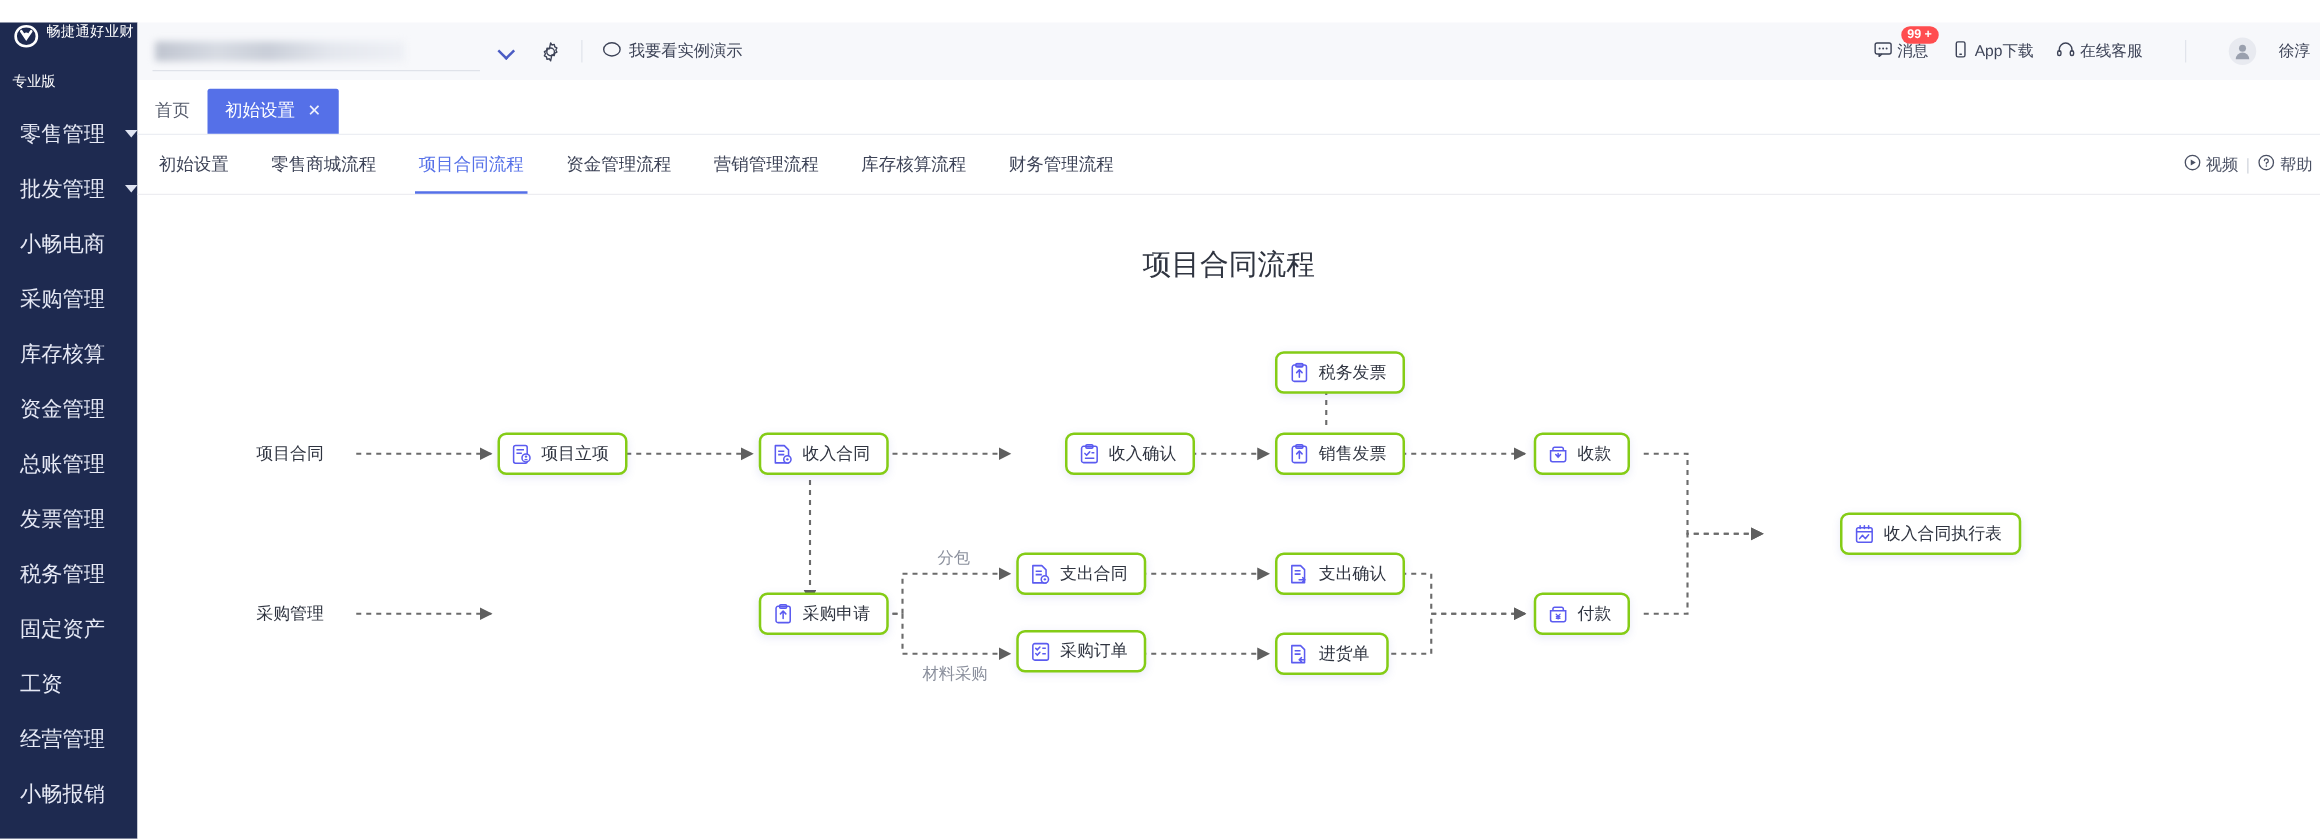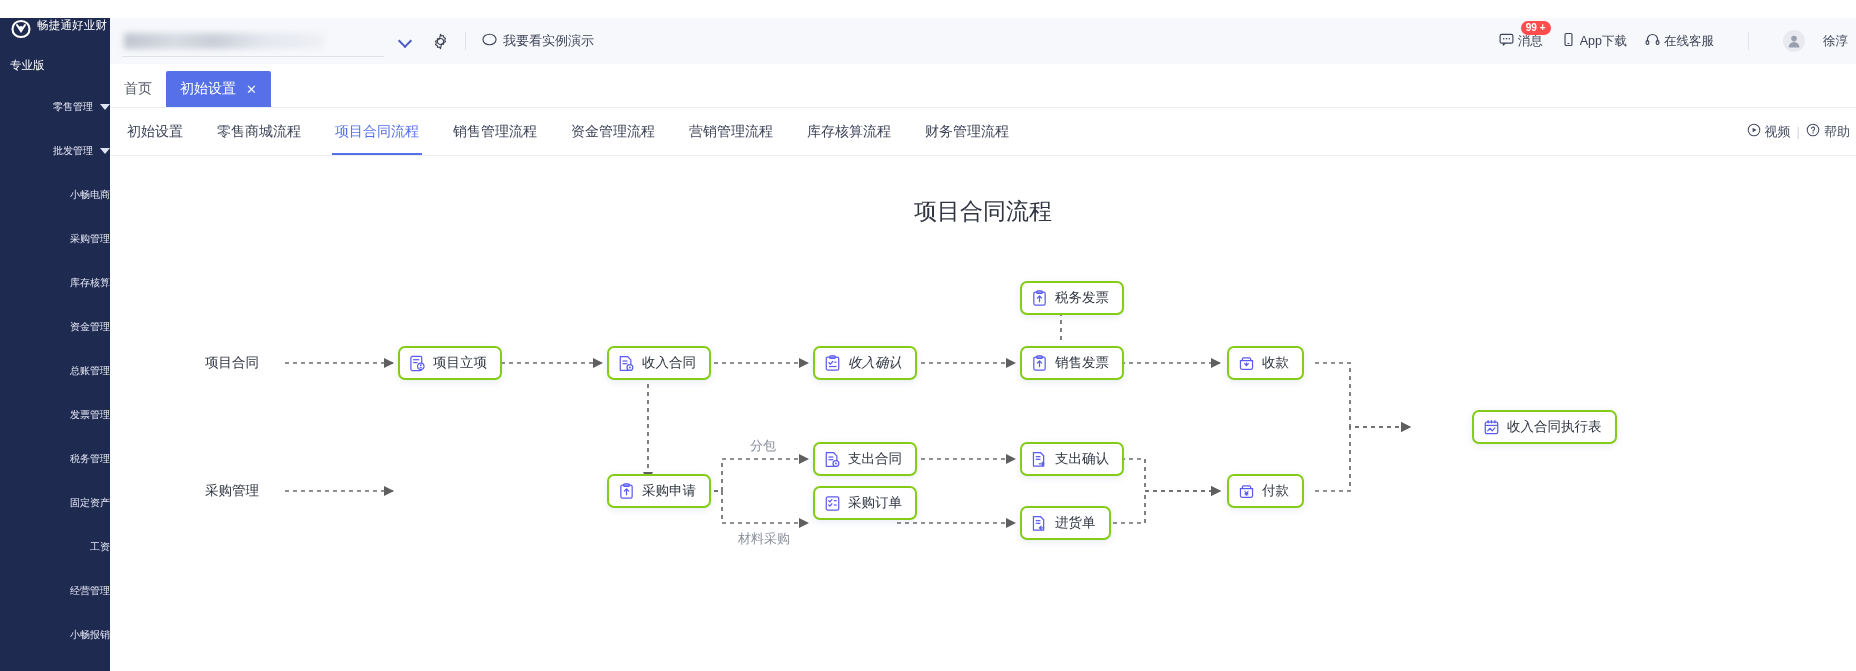--- a/index.html
+++ b/index.html
@@ -27,23 +27,23 @@
   }
   .logo-text {
     color: #ffffff; font-size: 11.5px; letter-spacing: .2px; white-space: nowrap;
   }
   .logo-sub {
     color: #ffffff; font-size: 11.5px; padding-left: 10px; margin-top: -6px;
   }
   .nav { margin-top: 12px; }
   .nav-item {
     height: 44px;
-    display: flex; align-items: center; justify-content: flex-end;
+    display: flex; align-items: center; justify-content: space-between;
     padding-left: 16px;
-    color: #e6e9f5; font-size: 10px;
+    color: #e6e9f5; font-size: 17px;
     cursor: pointer;
     white-space: nowrap;
   }
   .caret {
     margin-left: 7px;
     width: 0; height: 0;
     border-left: 5px solid transparent;
     border-right: 5px solid transparent;
     border-top: 6px solid #dfe4f2;
     display: inline-block;
@@ -323,23 +323,20 @@
     <div class="stab">
       <span>初始设置</span>
       </div>
     <div class="stab">
       <span>零售商城流程</span>
       </div>
     <div class="stab active">
       <span>项目合同流程</span>
       </div>
     <div class="stab">
-      <span>销售管理流程</span>
-      </div>
-    <div class="stab">
       <span>资金管理流程</span>
       </div>
     <div class="stab">
       <span>营销管理流程</span>
       </div>
     <div class="stab">
       <span>库存核算流程</span>
       </div>
     <div class="stab">
       <span>财务管理流程</span>
@@ -435,21 +432,21 @@
           <path d="M2.4 1.6 h7.6 l3.6 3.6 v11 h-11.2z" fill="none" stroke="#5b5bf0" stroke-width="1.3" stroke-linejoin="round"></path>
           <line x1="4.8" y1="6.4" x2="10" y2="6.4" stroke="#5b5bf0" stroke-width="1.3"></line>
           <line x1="4.8" y1="9.2" x2="10" y2="9.2" stroke="#5b5bf0" stroke-width="1.3"></line>
           <circle cx="12.6" cy="13.2" r="3.1" fill="#fff" stroke="#5b5bf0" stroke-width="1.3"></circle>
           <circle cx="12.6" cy="13.2" r="1" fill="#5b5bf0"></circle>
         </svg>
       </span>
       <span class="nlabel">收入合同</span>
     </div>
 
-    <div class="node" style="left:703px; top:190px;font-style:italic;">
+    <div class="node" style="left:742px; top:190px;">
       <span class="nicon">
         <svg width="17" height="17" viewBox="0 0 18 18">
           <rect x="2.4" y="2.2" width="13.2" height="13.8" rx="1.7" fill="none" stroke="#5b5bf0" stroke-width="1.3"></rect>
           <rect x="6" y=".9" width="6" height="2.8" rx="1" fill="none" stroke="#5b5bf0" stroke-width="1.3"></rect>
           <path d="M5.2 8.2 l1.5 1.5 l2.6 -2.8" fill="none" stroke="#5b5bf0" stroke-width="1.3" stroke-linecap="round"></path>
           <line x1="10.8" y1="7.6" x2="13.2" y2="7.6" stroke="#5b5bf0" stroke-width="1.3"></line>
           <line x1="5.2" y1="12.2" x2="13.2" y2="12.2" stroke="#5b5bf0" stroke-width="1.3"></line>
         </svg>
       </span>
       <span class="nlabel">收入确认</span>
@@ -519,21 +516,21 @@
           <path d="M2.4 1.6 h7.6 l3.6 3.6 v11 h-11.2z" fill="none" stroke="#5b5bf0" stroke-width="1.3" stroke-linejoin="round"></path>
           <line x1="4.8" y1="6.4" x2="10" y2="6.4" stroke="#5b5bf0" stroke-width="1.3"></line>
           <line x1="4.8" y1="9.2" x2="10" y2="9.2" stroke="#5b5bf0" stroke-width="1.3"></line>
           <circle cx="12.6" cy="13.2" r="3.1" fill="#fff" stroke="#5b5bf0" stroke-width="1.3"></circle>
           <circle cx="12.6" cy="13.2" r="1" fill="#5b5bf0"></circle>
         </svg>
       </span>
       <span class="nlabel">支出合同</span>
     </div>
 
-    <div class="node" style="left:703px; top:330px;text-align:right;">
+    <div class="node" style="left:703px; top:348px;text-align:right;">
       <span class="nicon">
         <svg width="17" height="17" viewBox="0 0 18 18">
           <rect x="2.4" y="2" width="13.2" height="14" rx="1.7" fill="none" stroke="#5b5bf0" stroke-width="1.3"></rect>
           <path d="M4.9 6 l1.3 1.3 l2.2 -2.4" fill="none" stroke="#5b5bf0" stroke-width="1.3" stroke-linecap="round"></path>
           <path d="M4.9 10.4 l1.3 1.3 l2.2 -2.4" fill="none" stroke="#5b5bf0" stroke-width="1.3" stroke-linecap="round"></path>
           <line x1="10.4" y1="6" x2="13.4" y2="6" stroke="#5b5bf0" stroke-width="1.3"></line>
           <line x1="10.4" y1="10.6" x2="13.4" y2="10.6" stroke="#5b5bf0" stroke-width="1.3"></line>
         </svg>
       </span>
       <span class="nlabel">采购订单</span>

